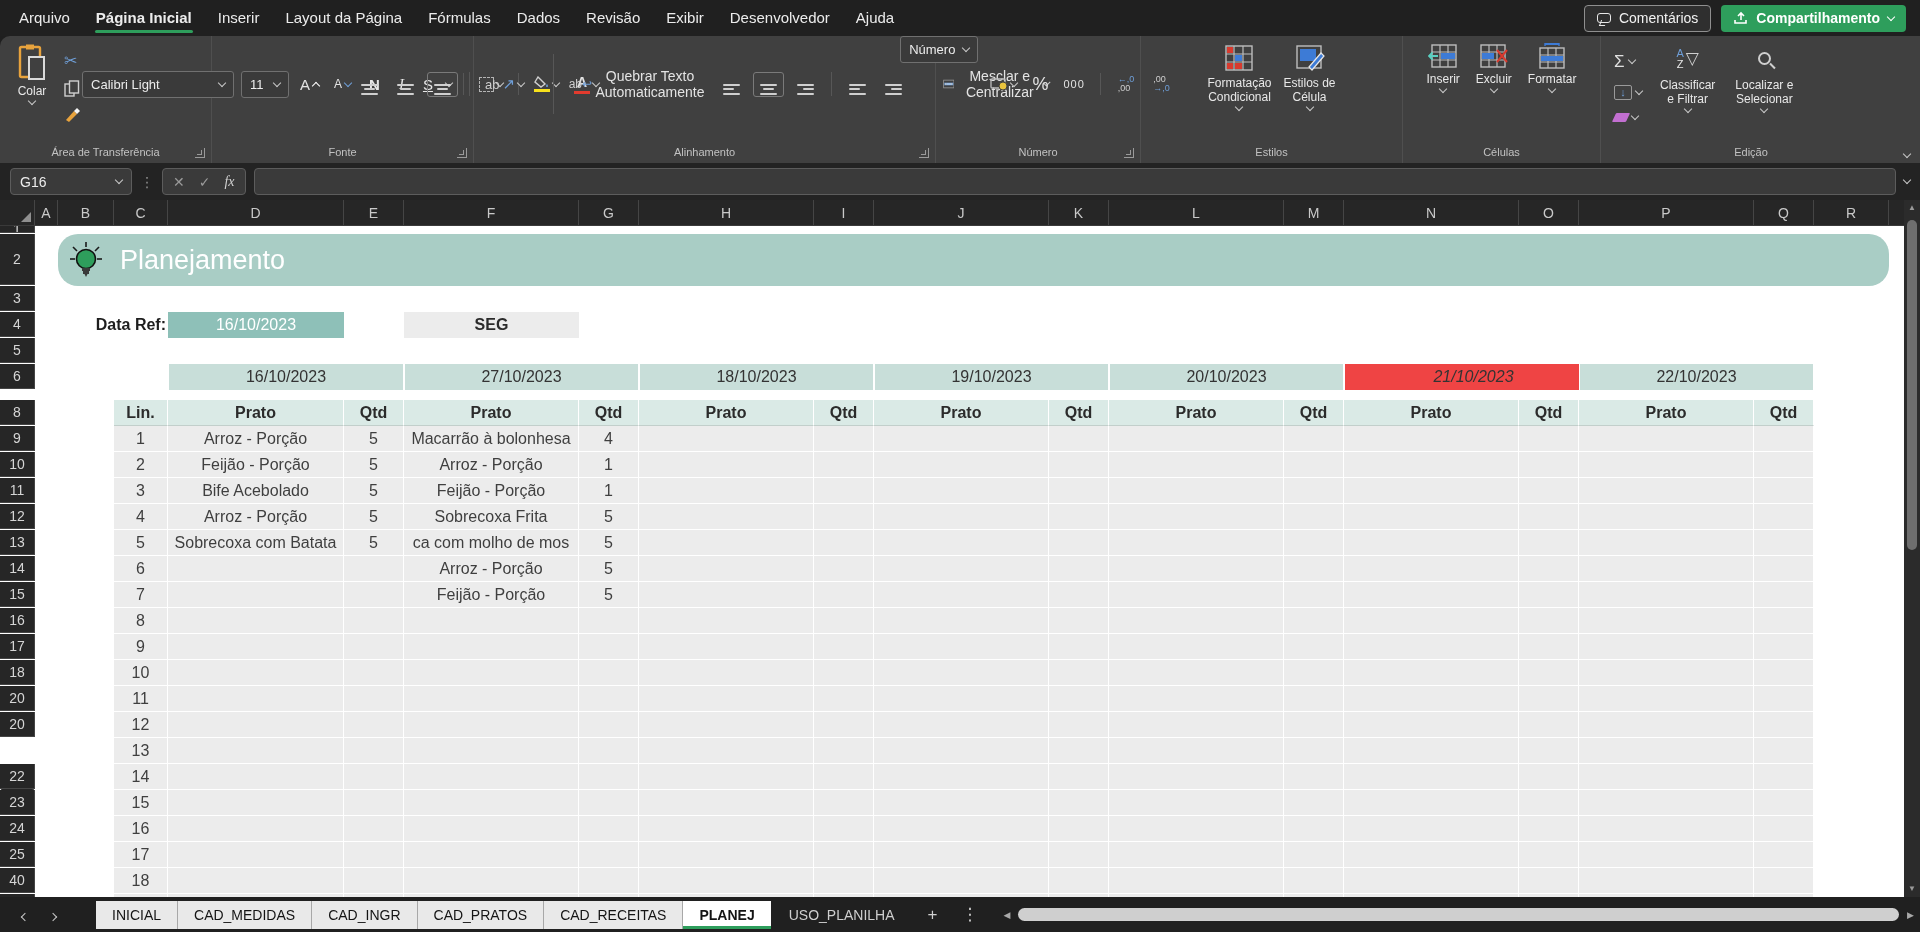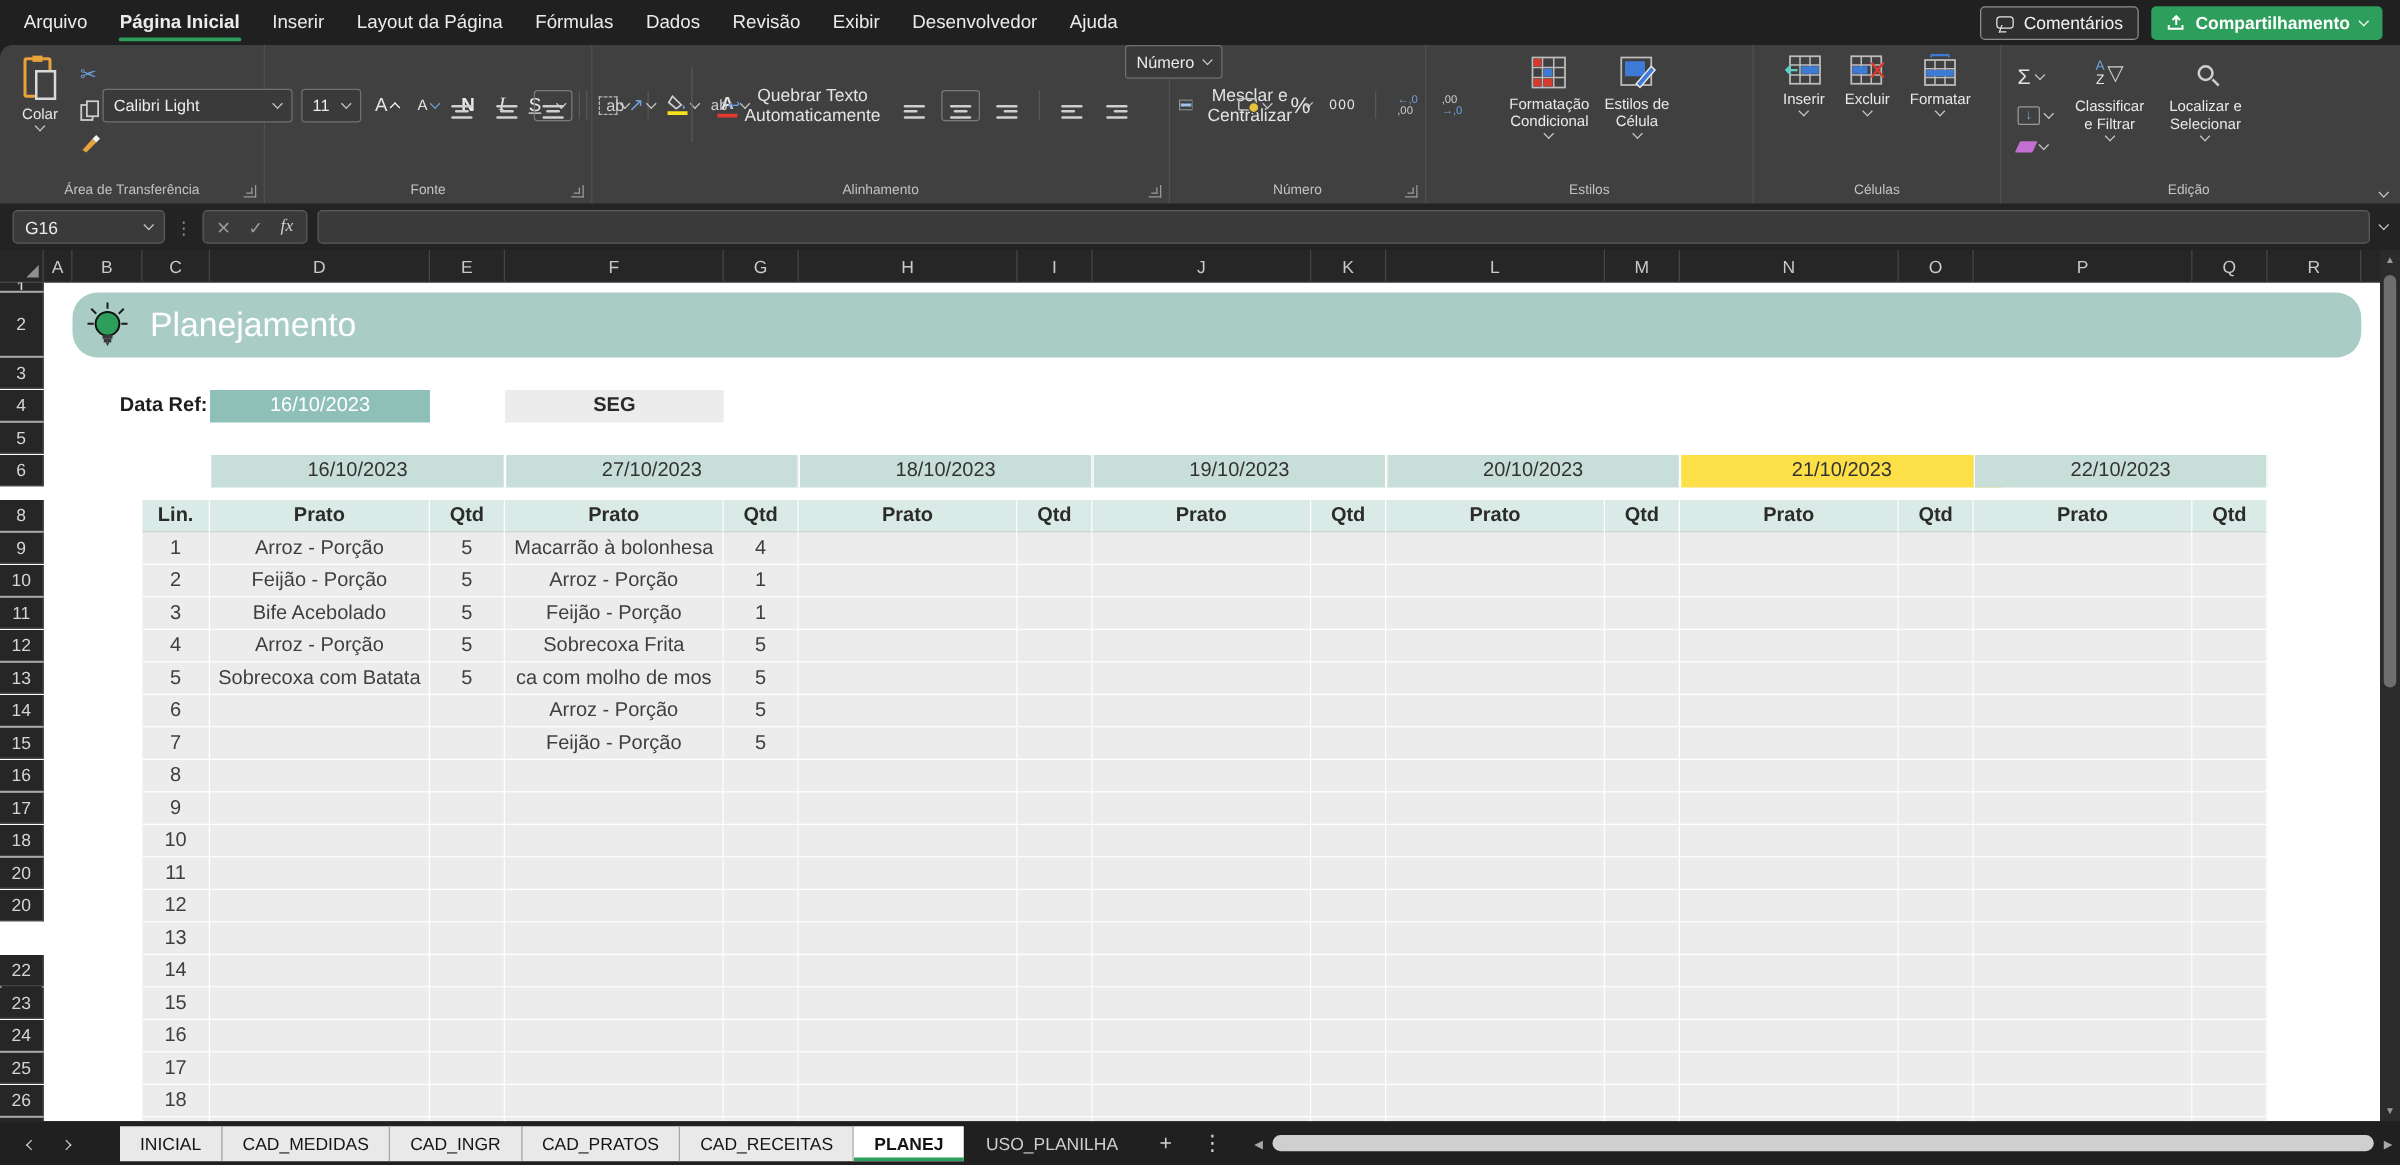--- a/index.html
+++ b/index.html
@@ -490,21 +490,21 @@
     <div class="rowhdr-cell" style="top: 408px; height: 25px;">16</div>
     <div class="rowhdr-cell" style="top: 434px; height: 25px;">17</div>
     <div class="rowhdr-cell" style="top: 460px; height: 25px;">18</div>
     <div class="rowhdr-cell" style="top: 486px; height: 25px;">20</div>
     <div class="rowhdr-cell" style="top: 512px; height: 25px;">20</div>
     <div class="rowhdr-cell" style="top: 570px; height: 25px; border-radius: 10px;">21</div>
     <div class="rowhdr-cell" style="top: 564px; height: 25px;">22</div>
     <div class="rowhdr-cell" style="top: 590px; height: 25px;">23</div>
     <div class="rowhdr-cell" style="top: 616px; height: 25px;">24</div>
     <div class="rowhdr-cell" style="top: 642px; height: 25px;">25</div>
-    <div class="rowhdr-cell" style="top: 668px; height: 25px;">26</div>
+    <div class="rowhdr-cell" style="top: 668px; height: 25px;">40</div>
     <div class="rowhdr-cell" style="top: 694px; height: 26px;"></div>
     <div class="acell" style="position: absolute; left: 58px; top: 34px; width: 1831px; height: 52px; background: rgb(169, 205, 197); justify-content: flex-start; padding-left: 62px; color: rgb(255, 255, 255); font-size: 27px; border-radius: 20px;">Planejamento</div>
     <div class="acell" style="position: absolute; left: 64px; top: 39px; width: 44px; height: 42px; background: transparent;">
       <svg width="42" height="42" viewBox="0 0 42 42">
         <g stroke="#1a1a1a" stroke-width="1.6">
           <line x1="21" y1="3" x2="21" y2="8"></line>
           <line x1="8" y1="8" x2="12" y2="12"></line>
           <line x1="34" y1="8" x2="30" y2="12"></line>
           <line x1="5" y1="20" x2="10" y2="20"></line>
           <line x1="37" y1="20" x2="32" y2="20"></line>
@@ -516,21 +516,21 @@
       </svg>
     </div>
     <div class="acell" style="position: absolute; left: 40px; top: 112px; width: 126px; height: 26px; justify-content: flex-end; font-weight: bold; color: rgb(30, 30, 30);">Data Ref:</div>
     <div class="acell" style="position: absolute; left: 168px; top: 112px; width: 176px; height: 26px; background: rgb(142, 192, 184); color: rgb(255, 255, 255);">16/10/2023</div>
     <div class="acell" style="position: absolute; left: 404px; top: 112px; width: 175px; height: 26px; background: rgb(236, 236, 236); font-weight: bold; color: rgb(43, 43, 43);">SEG</div>
     <div class="acell" style="position: absolute; left: 168px; top: 164px; width: 236px; height: 26px; background: rgb(200, 222, 217); color: rgb(51, 51, 51); border-left: 1px solid rgb(255, 255, 255); border-right: 1px solid rgb(255, 255, 255);">16/10/2023</div>
     <div class="acell" style="position: absolute; left: 404px; top: 164px; width: 235px; height: 26px; background: rgb(200, 222, 217); color: rgb(51, 51, 51); border-left: 1px solid rgb(255, 255, 255); border-right: 1px solid rgb(255, 255, 255);">27/10/2023</div>
     <div class="acell" style="position: absolute; left: 639px; top: 164px; width: 235px; height: 26px; background: rgb(200, 222, 217); color: rgb(51, 51, 51); border-left: 1px solid rgb(255, 255, 255); border-right: 1px solid rgb(255, 255, 255);">18/10/2023</div>
     <div class="acell" style="position: absolute; left: 874px; top: 164px; width: 235px; height: 26px; background: rgb(200, 222, 217); color: rgb(51, 51, 51); border-left: 1px solid rgb(255, 255, 255); border-right: 1px solid rgb(255, 255, 255);">19/10/2023</div>
     <div class="acell" style="position: absolute; left: 1109px; top: 164px; width: 235px; height: 26px; background: rgb(200, 222, 217); color: rgb(51, 51, 51); border-left: 1px solid rgb(255, 255, 255); border-right: 1px solid rgb(255, 255, 255);">20/10/2023</div>
-    <div class="acell" style="position: absolute; left: 1344px; top: 164px; width: 259px; height: 26px; background: #fde047; color: rgb(51, 51, 51); border-left: 1px solid rgb(255, 255, 255); border-right: 1px solid rgb(255, 255, 255);">21/10/2023</div>
+    <div class="acell" style="position: absolute; left: 1344px; top: 164px; width: 259px; height: 26px; background: #ef4444; color: rgb(51, 51, 51); border-left: 1px solid rgb(255, 255, 255); border-right: 1px solid rgb(255, 255, 255); font-style: italic;">21/10/2023</div>
     <div class="acell" style="position: absolute; left: 1579px; top: 164px; width: 235px; height: 26px; background: rgb(200, 222, 217); color: rgb(51, 51, 51); border-left: 1px solid rgb(255, 255, 255); border-right: 1px solid rgb(255, 255, 255);">22/10/2023</div>
     <div class="acell band" style="position: absolute; left: 114px; top: 200px; width: 54px; height: 26px; background: rgb(218, 234, 230); font-weight: bold; color: rgb(43, 43, 43); border-bottom: 1px solid rgb(194, 207, 203);">Lin.</div>
     <div class="acell band" style="position: absolute; left: 168px; top: 200px; width: 176px; height: 26px; background: rgb(218, 234, 230); font-weight: bold; color: rgb(43, 43, 43); border-bottom: 1px solid rgb(194, 207, 203);">Prato</div>
     <div class="acell band" style="position: absolute; left: 344px; top: 200px; width: 60px; height: 26px; background: rgb(218, 234, 230); font-weight: bold; color: rgb(43, 43, 43); border-bottom: 1px solid rgb(194, 207, 203);">Qtd</div>
     <div class="acell band" style="position: absolute; left: 404px; top: 200px; width: 175px; height: 26px; background: rgb(218, 234, 230); font-weight: bold; color: rgb(43, 43, 43); border-bottom: 1px solid rgb(194, 207, 203);">Prato</div>
     <div class="acell band" style="position: absolute; left: 579px; top: 200px; width: 60px; height: 26px; background: rgb(218, 234, 230); font-weight: bold; color: rgb(43, 43, 43); border-bottom: 1px solid rgb(194, 207, 203);">Qtd</div>
     <div class="acell band" style="position: absolute; left: 639px; top: 200px; width: 175px; height: 26px; background: rgb(218, 234, 230); font-weight: bold; color: rgb(43, 43, 43); border-bottom: 1px solid rgb(194, 207, 203);">Prato</div>
     <div class="acell band" style="position: absolute; left: 814px; top: 200px; width: 60px; height: 26px; background: rgb(218, 234, 230); font-weight: bold; color: rgb(43, 43, 43); border-bottom: 1px solid rgb(194, 207, 203);">Qtd</div>
     <div class="acell band" style="position: absolute; left: 874px; top: 200px; width: 175px; height: 26px; background: rgb(218, 234, 230); font-weight: bold; color: rgb(43, 43, 43); border-bottom: 1px solid rgb(194, 207, 203);">Prato</div>
     <div class="acell band" style="position: absolute; left: 1049px; top: 200px; width: 60px; height: 26px; background: rgb(218, 234, 230); font-weight: bold; color: rgb(43, 43, 43); border-bottom: 1px solid rgb(194, 207, 203);">Qtd</div>

